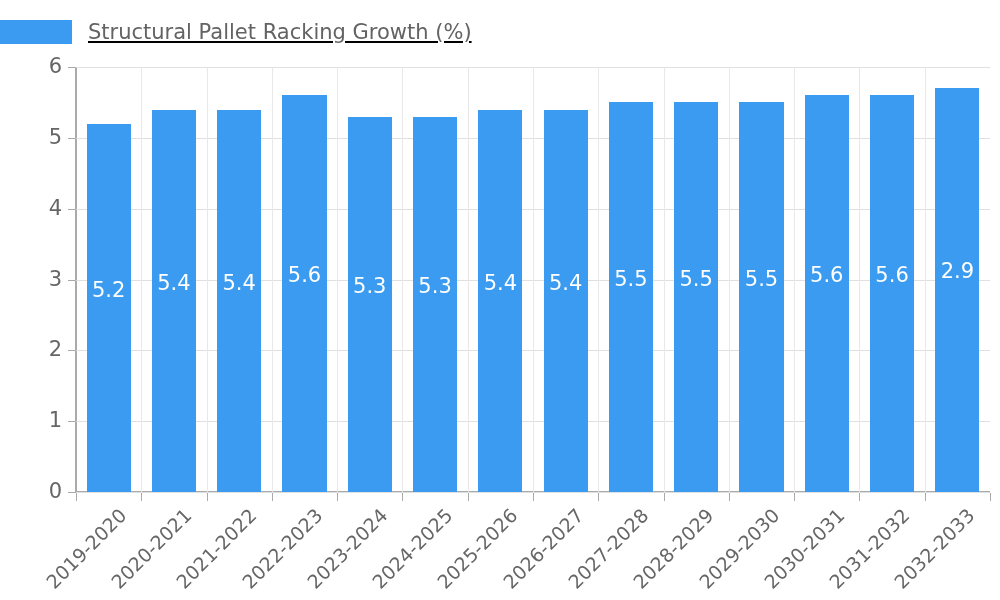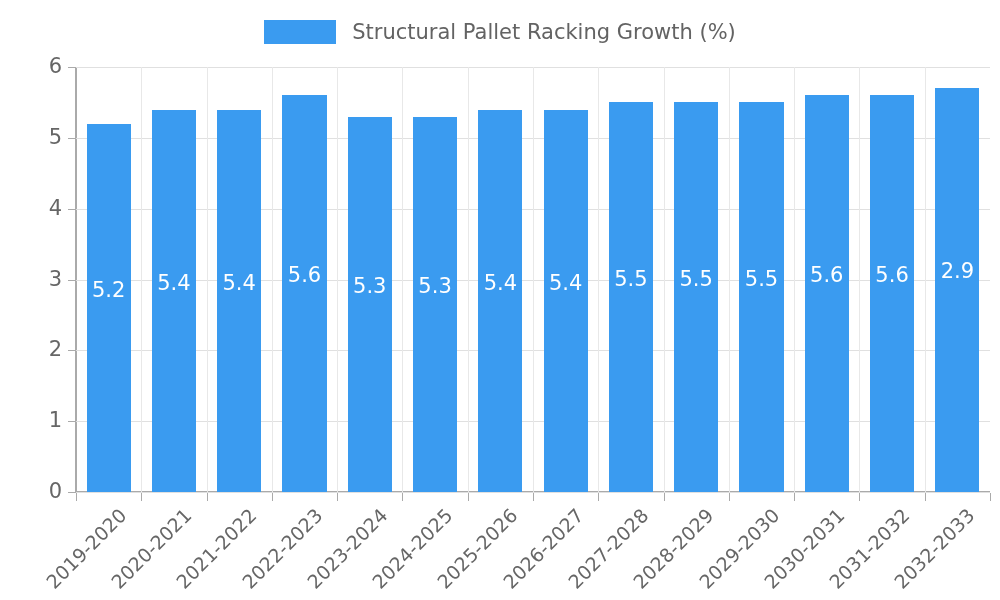--- a/index.html
+++ b/index.html
@@ -23,22 +23,23 @@
 
   
   #legend {
     position: absolute;
     left: 0;
     top: 14px;
     width: 1000px;
     height: 36px;
     display: flex;
     align-items: center;
-    justify-content: center;
+    justify-content: flex-start;
     gap: 16px;
+    text-decoration: underline;
   }
   #legend-swatch {
     width: 72px;
     height: 24px;
     background: #3A9BF0;
   }
   #legend-label {
     font-size: 21px;
     color: #636363;
     font-family: "DejaVu Sans", sans-serif;

